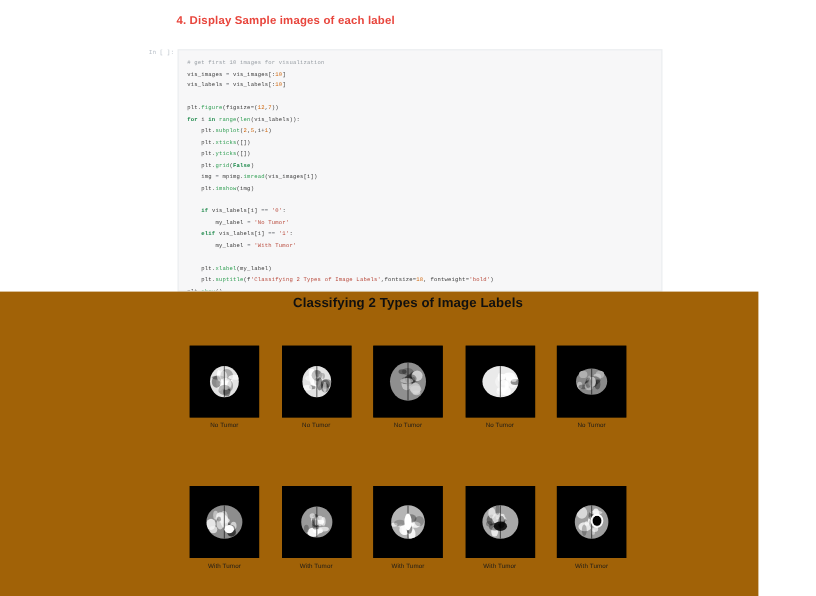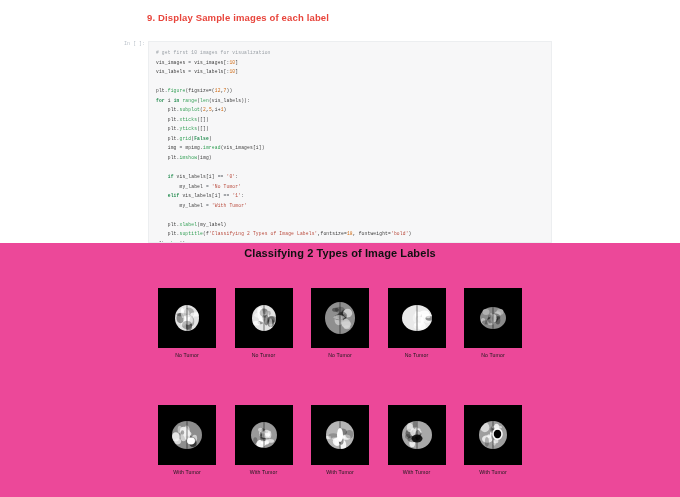--- a/index.html
+++ b/index.html
@@ -64,23 +64,23 @@
   .tok-num { color: #d06a12; }
   .tok-str { color: #b94a3c; }
   .tok-var { color: #3b3b3b; }
   .tok-op  { color: #555a60; }
 
   
   .figure {
     position: absolute;
     left: 0px;
     top: 243px;
-    width: 680px;
+    width: 632px;
     height: 254px;
-    background: #ec4899;
+    background: #a16207;
   }
   .fig-title {
     position: absolute;
     left: 0;
     top: 4px;
     width: 680px;
     text-align: center;
     font-size: 11px;
     font-weight: bold;
     color: #101010;
@@ -115,21 +115,21 @@
     margin-top: 4px;
     font-size: 5.2px;
     color: #1a1a1a;
     letter-spacing: 0.1px;
     white-space: nowrap;
   }
 </style>
 </head>
 <body>
 
-<div class="heading">9. Display Sample images of each label</div>
+<div class="heading">4. Display Sample images of each label</div>
 
 <div class="cell-prompt">In [ ]:</div>
 
 <div class="code-block">
   <div class="code-inner"><div class="code-line"><span class="tok-com"># get first 10 images for visualization</span></div><div class="code-line"><span class="tok-var">vis_images </span><span class="tok-op">= </span><span class="tok-var">vis_images[:</span><span class="tok-num">10</span><span class="tok-var">]</span></div><div class="code-line"><span class="tok-var">vis_labels </span><span class="tok-op">= </span><span class="tok-var">vis_labels[:</span><span class="tok-num">10</span><span class="tok-var">]</span></div><div class="code-line">&nbsp;</div><div class="code-line"><span class="tok-var">plt.</span><span class="tok-fn">figure</span><span class="tok-var">(figsize=(</span><span class="tok-num">12</span><span class="tok-var">,</span><span class="tok-num">7</span><span class="tok-var">))</span></div><div class="code-line"><span class="tok-kw">for </span><span class="tok-var">i </span><span class="tok-kw">in </span><span class="tok-fn">range</span><span class="tok-var">(</span><span class="tok-fn">len</span><span class="tok-var">(vis_labels)):</span></div><div class="code-line"><span class="tok-var">    plt.</span><span class="tok-fn">subplot</span><span class="tok-var">(</span><span class="tok-num">2</span><span class="tok-var">,</span><span class="tok-num">5</span><span class="tok-var">,i+</span><span class="tok-num">1</span><span class="tok-var">)</span></div><div class="code-line"><span class="tok-var">    plt.</span><span class="tok-fn">xticks</span><span class="tok-var">([])</span></div><div class="code-line"><span class="tok-var">    plt.</span><span class="tok-fn">yticks</span><span class="tok-var">([])</span></div><div class="code-line"><span class="tok-var">    plt.</span><span class="tok-fn">grid</span><span class="tok-var">(</span><span class="tok-kw">False</span><span class="tok-var">)</span></div><div class="code-line"><span class="tok-var">    img </span><span class="tok-op">= </span><span class="tok-var">mpimg.</span><span class="tok-fn">imread</span><span class="tok-var">(vis_images[i])</span></div><div class="code-line"><span class="tok-var">    plt.</span><span class="tok-fn">imshow</span><span class="tok-var">(img)</span></div><div class="code-line">&nbsp;</div><div class="code-line"><span class="tok-var">    </span><span class="tok-kw">if </span><span class="tok-var">vis_labels[i] </span><span class="tok-op">== </span><span class="tok-str">'0'</span><span class="tok-var">:</span></div><div class="code-line"><span class="tok-var">        my_label </span><span class="tok-op">= </span><span class="tok-str">'No Tumor'</span></div><div class="code-line"><span class="tok-var">    </span><span class="tok-kw">elif </span><span class="tok-var">vis_labels[i] </span><span class="tok-op">== </span><span class="tok-str">'1'</span><span class="tok-var">:</span></div><div class="code-line"><span class="tok-var">        my_label </span><span class="tok-op">= </span><span class="tok-str">'With Tumor'</span></div><div class="code-line">&nbsp;</div><div class="code-line"><span class="tok-var">    plt.</span><span class="tok-fn">xlabel</span><span class="tok-var">(my_label)</span></div><div class="code-line"><span class="tok-var">    plt.</span><span class="tok-fn">suptitle</span><span class="tok-var">(f</span><span class="tok-str">'Classifying 2 Types of Image Labels'</span><span class="tok-var">,fontsize=</span><span class="tok-num">18</span><span class="tok-var">, fontweight=</span><span class="tok-str">'bold'</span><span class="tok-var">)</span></div><div class="code-line"><span class="tok-var">plt.</span><span class="tok-fn">show</span><span class="tok-var">()</span></div></div>
 </div>
 
 <div class="figure">
   <div class="fig-title">Classifying 2 Types of Image Labels</div>
   <div class="grid">

